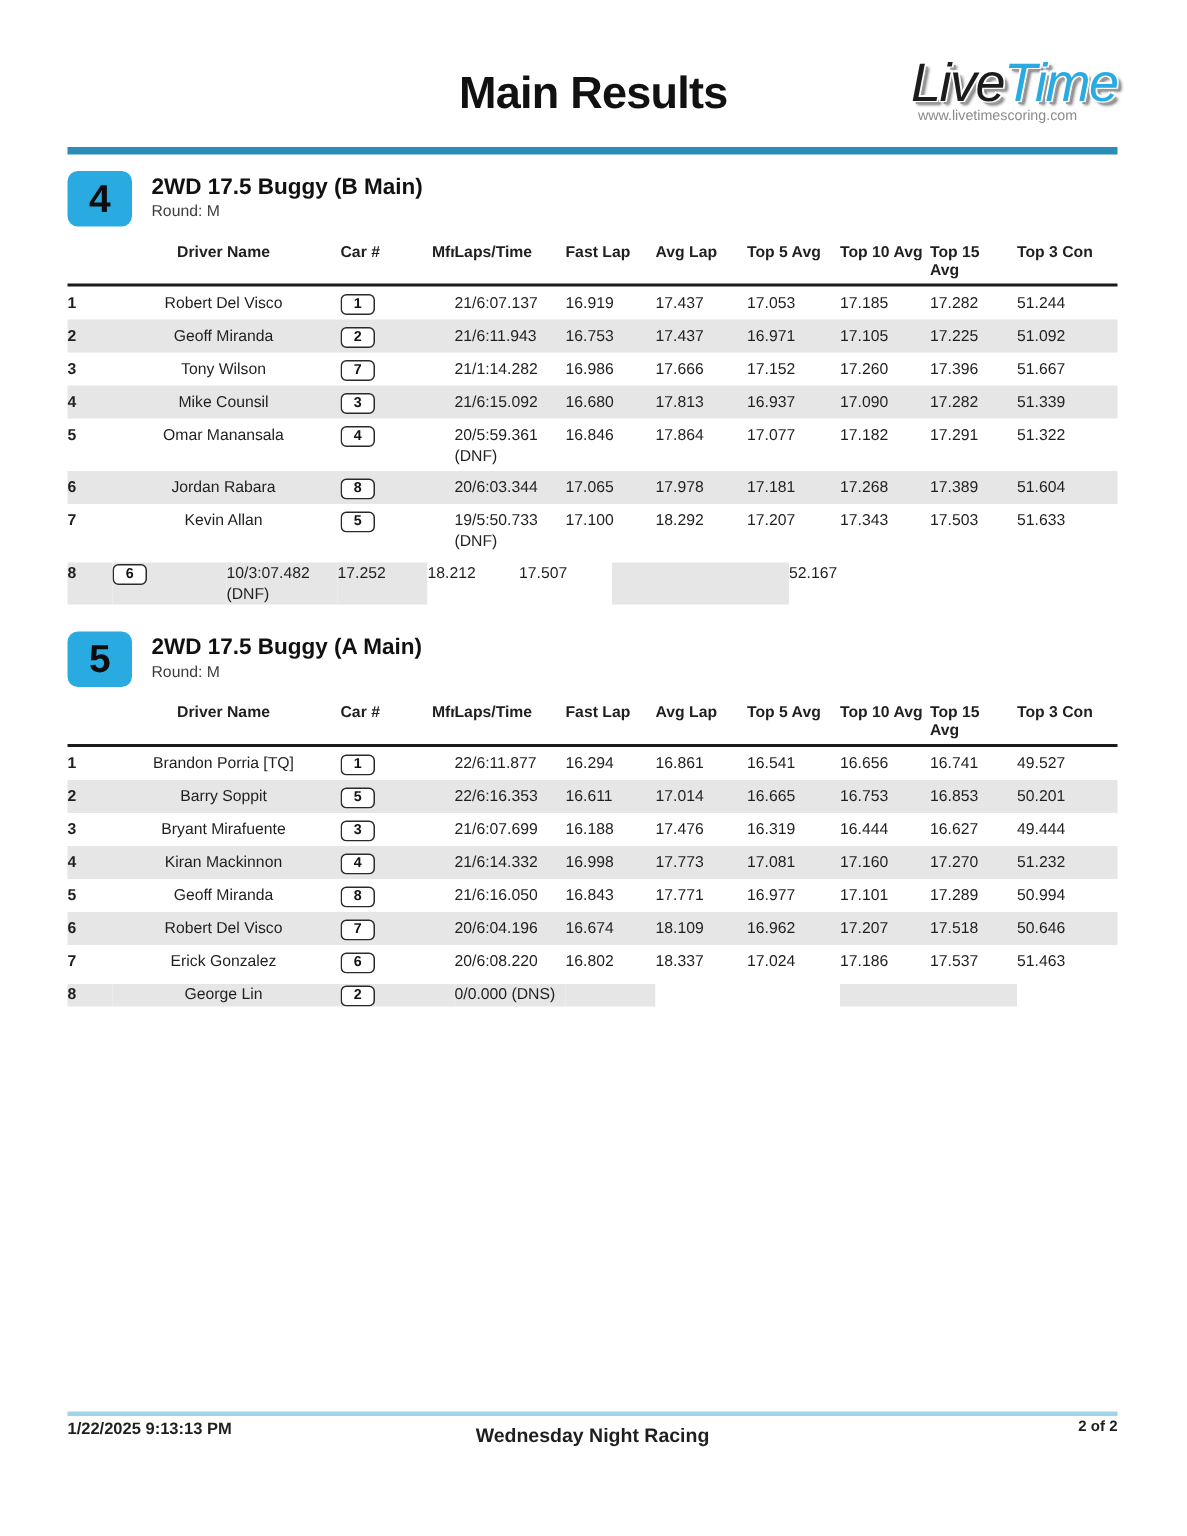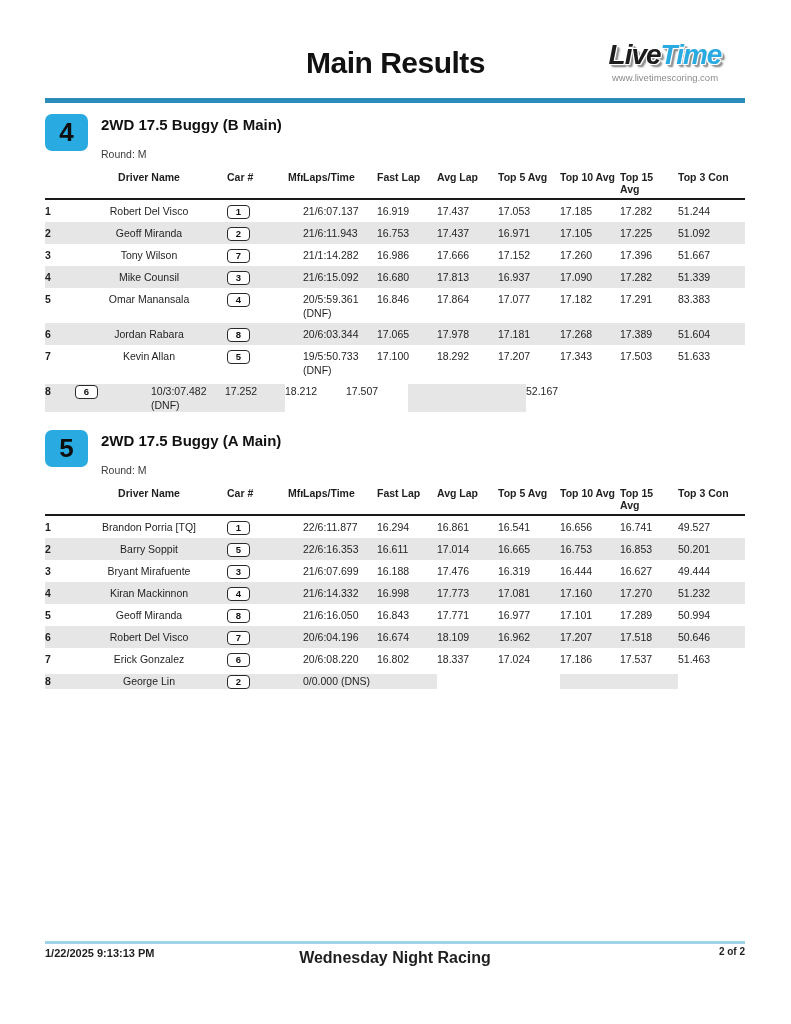--- a/index.html
+++ b/index.html
@@ -7,21 +7,21 @@
     position:relative;width:791px;height:1024px;background:#fff;overflow:hidden;
     font-family:"Liberation Sans","DejaVu Sans",sans-serif;color:#1f1f1f;
   }
   
   .hdr{position:relative;height:98px;}
   .doc-title{
     position:absolute;left:0;right:0;top:46px;text-align:center;
     font-size:30px;font-weight:bold;letter-spacing:-0.5px;color:#111;
   }
   .logo-wrap{position:absolute;top:40px;right:46px;width:160px;text-align:center;}
-  .logo{font-style:italic;font-weight:bold;font-size:28px;letter-spacing:-1px;line-height:30px;white-space:nowrap;}
+  .logo{font-style:italic;font-weight:normal;font-size:36px;letter-spacing:-1px;line-height:30px;white-space:nowrap;text-align:right;}
   .logo .lv{
     color:#1c1c1c;
     text-shadow:-1px -1px 0 #fff,1px -1px 0 #fff,-1px 1px 0 #fff,1px 1px 0 #fff,2px 2px 0 #9a9a9a,3px 3px 2px #777;
   }
   .logo .tm{
     color:#29abe2;
     text-shadow:-1px -1px 0 #fff,1px -1px 0 #fff,-1px 1px 0 #fff,1px 1px 0 #fff,2px 2px 0 #9a9a9a,3px 3px 2px #777;
   }
   .logo-tag{font-size:9.5px;color:#8b8b8b;margin-top:2px;}
   .top-rule{height:5px;background:#2b8cba;margin:0 46px 0 45px;}
@@ -29,21 +29,21 @@
   .sections{margin:11px 46px 0 45px;}
   .result-section{margin-bottom:15px;}
   .sec-head{display:flex;align-items:flex-start;}
   .sec-num{
     width:43px;height:37px;background:#29abe2;border-radius:7px;
     display:flex;align-items:center;justify-content:center;
     font-size:26px;font-weight:bold;color:#0d0d0d;flex:0 0 auto;
   }
   .sec-meta{margin-left:13px;padding-top:1px;}
   .sec-title{font-size:15px;font-weight:bold;color:#111;line-height:19px;}
-  .sec-round{font-size:10.5px;color:#3c3c3c;margin-top:14px;}
+  .sec-round{font-size:10.5px;color:#3c3c3c;margin-top:1px;}
   
   .table{margin-top:8px;width:700px;font-size:10.5px;}
   .row{display:flex;align-items:flex-start;}
   .head-row{font-weight:bold;border-bottom:2px solid #1a1a1a;padding:3px 0 3px 0;}
   .tbody .row{padding:4px 0 3px 0;min-height:14px;line-height:14px;}
   .row.alt{background:#e6e6e6;}
   .row.partial{background:transparent;}
   .row.partial .cell{background:#e6e6e6;align-self:stretch;}
   .row.partial .c-avg,.row.partial .c-top5,.row.partial .c-top3{background:#fff;}
   .cell{flex:0 0 auto;box-sizing:border-box;padding-right:4px;overflow:hidden;}
@@ -62,21 +62,21 @@
     display:inline-block;min-width:17px;padding:0 2px;height:12px;line-height:12px;
     border:1.5px solid #2a2a2a;border-radius:4px;background:#fff;
     text-align:center;font-weight:bold;font-size:9.5px;color:#111;margin-top:0px;
   }
   
   .footer{position:absolute;left:45px;right:46px;top:941px;}
   .foot-rule{height:3px;background:#9fd4e9;}
   .foot-row{position:relative;margin-top:3px;font-weight:bold;}
   .foot-left{position:absolute;left:0;top:0;font-size:11px;}
   .foot-center{position:absolute;left:0;right:0;top:2px;text-align:center;}
-  .foot-event{font-size:16px;}
+  .foot-event{font-size:13px;}
   .foot-range{font-size:9px;margin-top:2px;}
   .foot-right{position:absolute;right:0;top:-1px;font-size:10px;}
 </style>
 </head>
 <body>
 
 <div class="page">
 
   <div class="hdr">
     <div class="doc-title">Main Results</div>
@@ -181,21 +181,21 @@
               <div class="cell c-mfr"></div>
               <div class="cell c-laps">
                 <div>20/5:59.361</div>
                 <div>(DNF)</div>
               </div>
               <div class="cell c-fast">16.846</div>
               <div class="cell c-avg">17.864</div>
               <div class="cell c-top5">17.077</div>
               <div class="cell c-top10">17.182</div>
               <div class="cell c-top15">17.291</div>
-              <div class="cell c-top3">83.383</div>
+              <div class="cell c-top3">51.322</div>
             </div>
             <div class="row alt">
               <div class="cell c-pos">6</div>
               <div class="cell c-driver">Jordan Rabara</div>
               <div class="cell c-car"><span class="badge">8</span></div>
               <div class="cell c-mfr"></div>
               <div class="cell c-laps">
                 <div>20/6:03.344</div>
               </div>
               <div class="cell c-fast">17.065</div>

